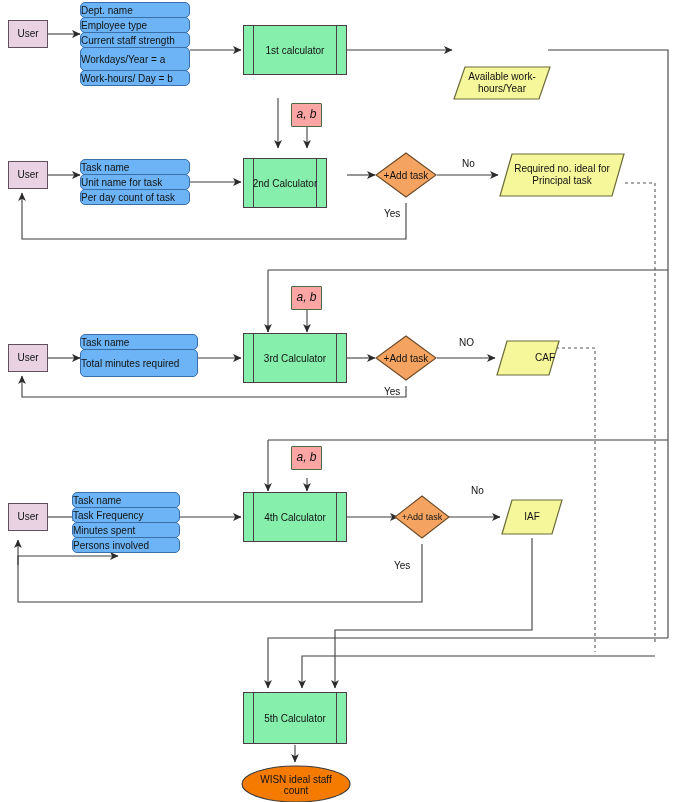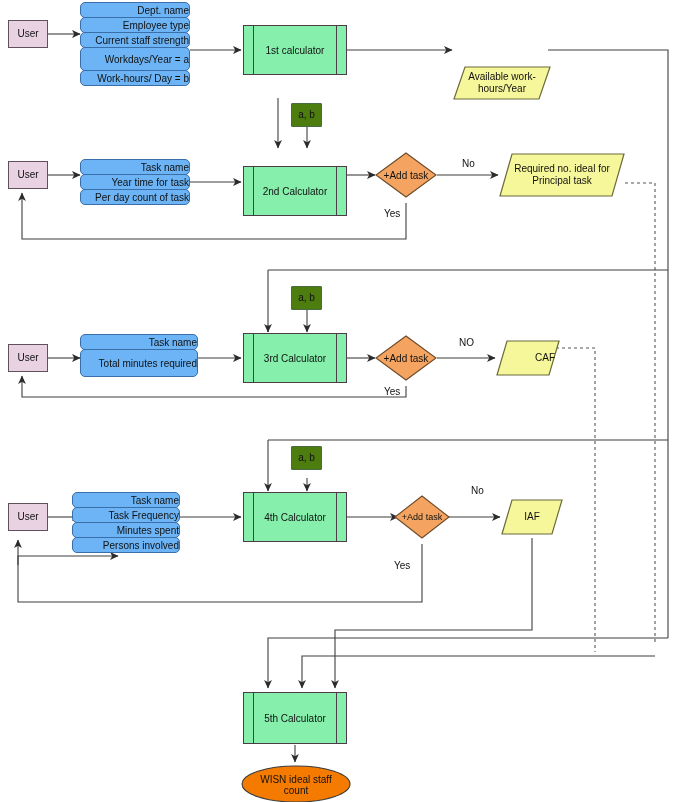--- a/index.html
+++ b/index.html
@@ -46,21 +46,21 @@
     flex-direction: column;
   }
   .input-row {
     background: #6cb4f5;
     border: 1px solid #3a6ea8;
     border-radius: 5px;
     font-size: 10px;
     color: #111111;
     display: flex;
     align-items: center;
-    justify-content: flex-end;
+    justify-content: flex-start;
     text-align: center;
     box-sizing: border-box;
     margin-top: -1px;
     line-height: 1.1;
   }
   .input-row:first-child { margin-top: 0; }
   .calc {
     background: #86efac;
     border: 1px solid #4d3c47;
     font-size: 10px;
@@ -78,23 +78,24 @@
   .calc .bar-l { left: 9px; }
   .calc .bar-r { right: 9px; }
   .calc .lbl {
     position: absolute;
     left: 0; right: 0; top: 0; bottom: 0;
     display: flex;
     align-items: center;
     justify-content: center;
   }
   .ab-box {
-    background: #4d7c0f;
+    background: #fca5a5;
     border: 1px solid #4a6b44;
-    font-size: 10px;
+    font-size: 12px;
+    font-style: italic;
   }
   .diamond-wrap {
     position: absolute;
   }
   .diamond-wrap svg { display: block; }
   .diamond-label {
     position: absolute;
     left: 0; right: 0; top: 0; bottom: 0;
     display: flex;
     align-items: center;
@@ -253,32 +254,32 @@
 
   <div class="node user-box" style="left:8px; top:161px; width:40px; height:28px;">
     <span>User</span>
   </div>
 
   <div class="input-stack" style="left:80px; top:159px; width:110px;">
     <div class="input-row" style="height:16px;">
       <span>Task name</span>
     </div>
     <div class="input-row" style="height:16px;">
-      <span>Year time for task</span>
+      <span>Unit name for task</span>
     </div>
     <div class="input-row" style="height:16px;">
       <span>Per day count of task</span>
     </div>
   </div>
 
   <div class="node ab-box" style="left:291px; top:103px; width:31px; height:24px; border-radius:1px;">
     <span>a, b</span>
   </div>
 
-  <div class="calc" style="left:243px; top:166px; width:104px; height:50px;">
+  <div class="calc" style="left:243px; top:158px; width:84px; height:50px;">
     <div class="bar-l"></div>
     <div class="bar-r"></div>
     <div class="lbl">
         <span>2nd Calculator</span>
       </div>
   </div>
 
   <div class="diamond-wrap" style="left:375px; top:152px; width:62px; height:46px;">
     <svg width="62" height="46" viewBox="0 0 62 46">
       <polygon points="31,1 61,23 31,45 1,23" fill="#f4a460" stroke="#6b4a28" stroke-width="1.1"></polygon>

